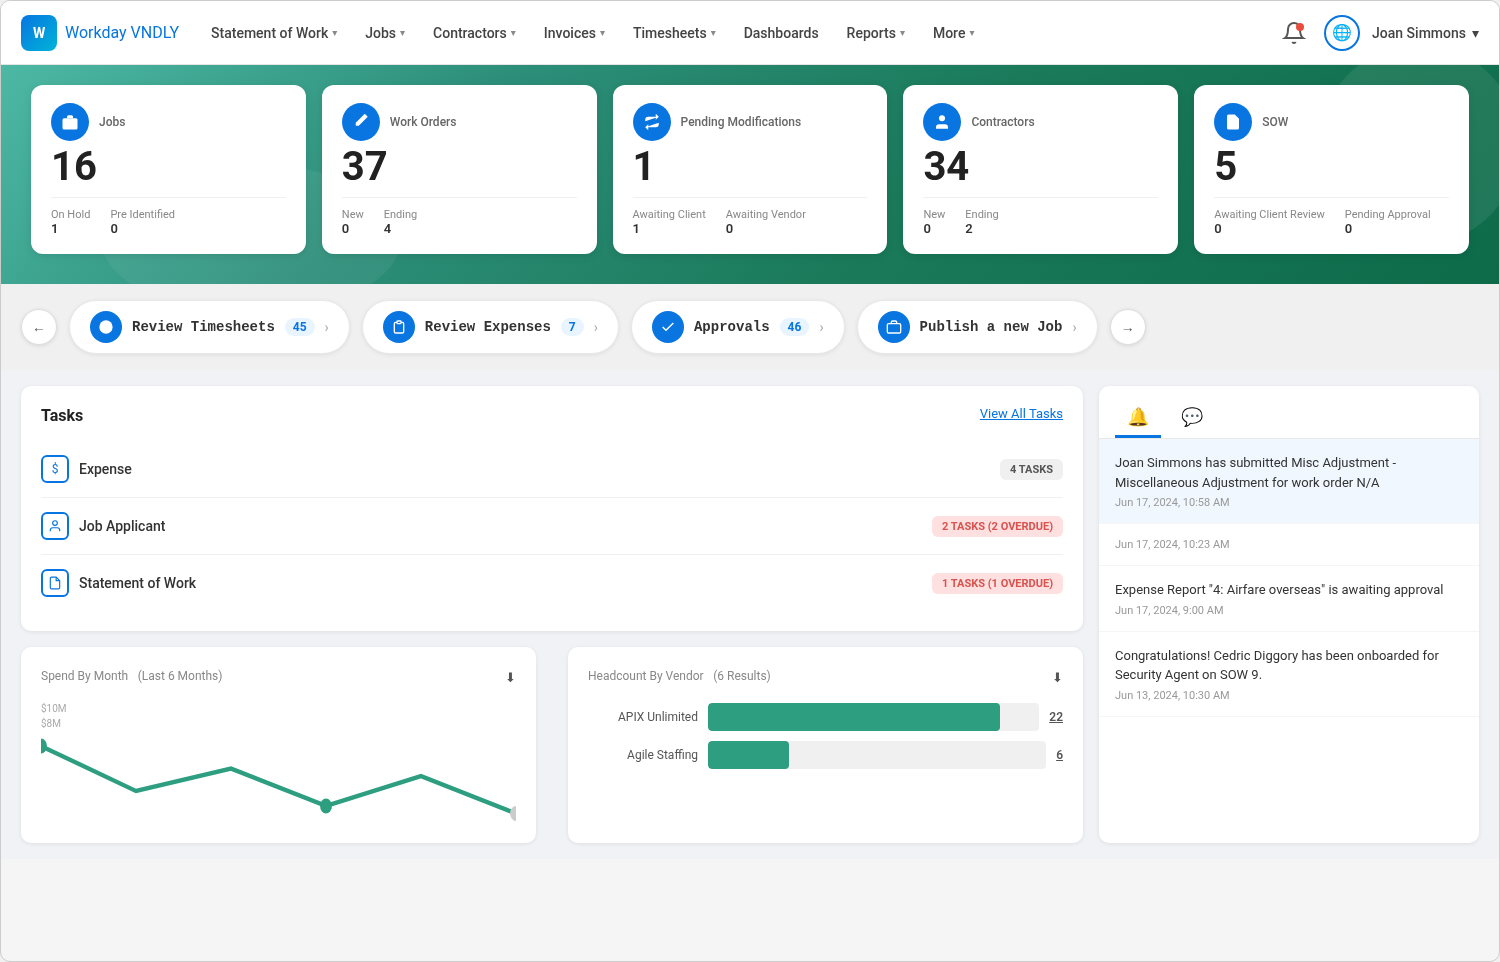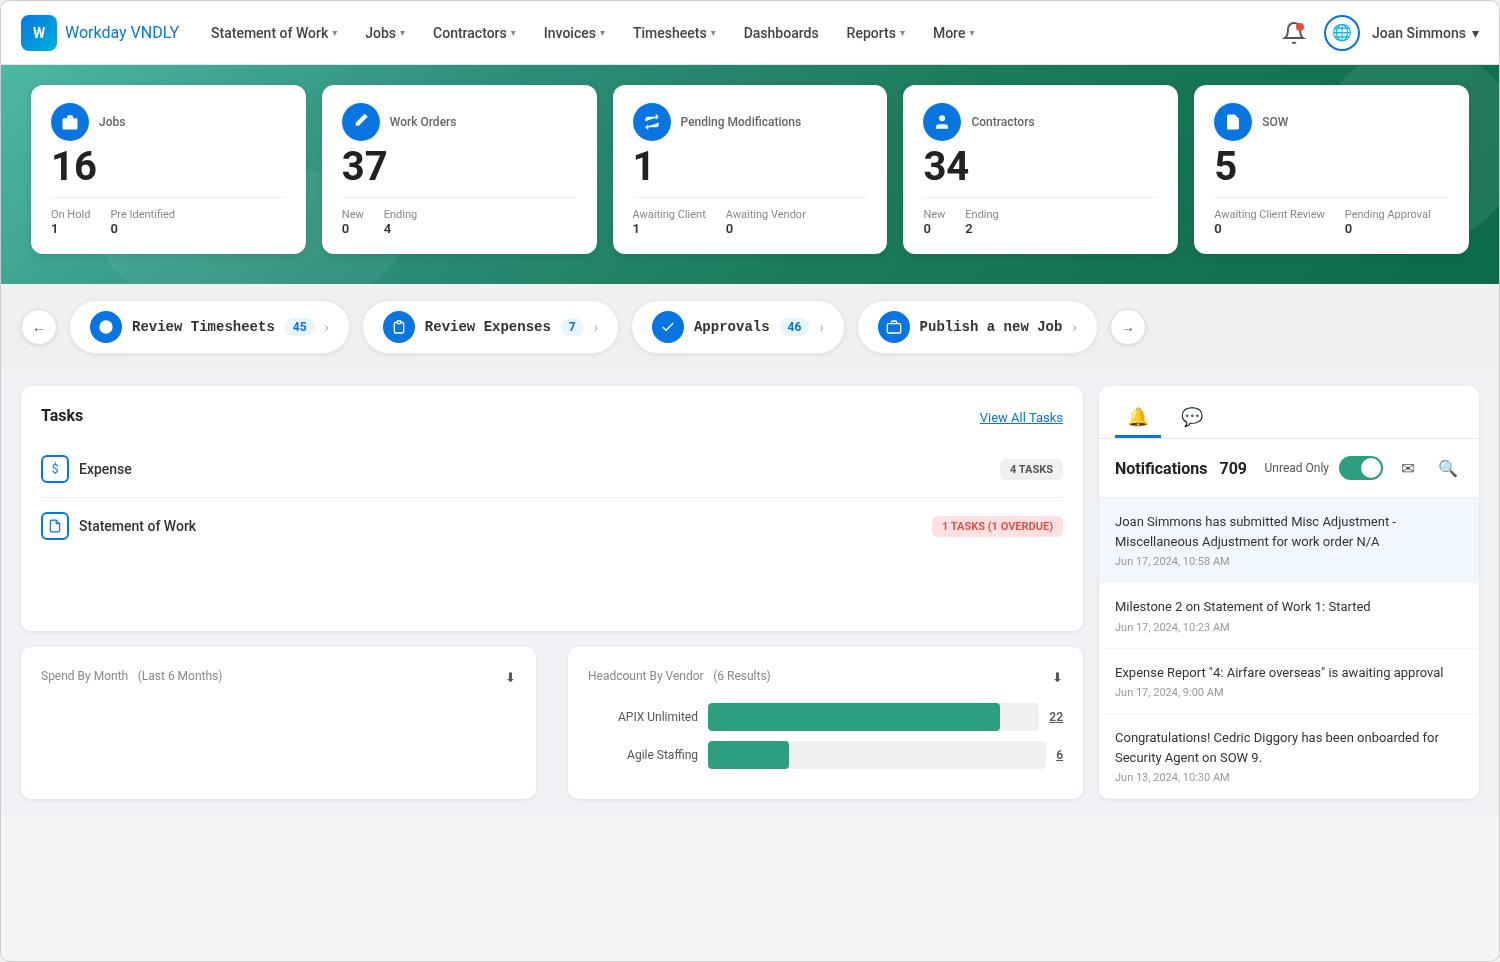--- a/index.html
+++ b/index.html
@@ -43,21 +43,21 @@
     .qa-icon { width: 32px; height: 32px; background: #0875e1; border-radius: 50%; display: flex; align-items: center; justify-content: center; color: white; font-size: 14px; }
     .qa-label { font-size: 14px; font-weight: 600; color: #333; font-family: Liberation Mono, monospace; }
     .qa-count { background: #e8f4ff; color: #0875e1; font-size: 12px; font-weight: 700; padding: 2px 8px; border-radius: 12px; }
     .qa-arrow { color: #aaa; font-size: 14px; }
     
     
     .main-content { display: flex; gap: 16px; padding: 16px 20px; background: #f0f2f5; }
     
     
     .tasks-panel { flex: 1; background: white; border-radius: 10px; padding: 20px; box-shadow: 0 1px 4px rgba(0,0,0,0.08); }
-    .tasks-header { display: flex; justify-content: space-between; align-items: flex-end; margin-bottom: 16px; gap: 48px; }
+    .tasks-header { display: flex; justify-content: space-between; align-items: flex-start; margin-bottom: 16px; gap: 48px; }
     .tasks-title { font-size: 16px; font-weight: 700; color: #222; }
     .view-all-link { color: #0875e1; text-decoration: underline; font-size: 13px; cursor: pointer; }
     .task-item { display: flex; justify-content: space-between; align-items: center; padding: 14px 0; border-bottom: 1px solid #f0f0f0; }
     .task-item:last-child { border-bottom: none; }
     .task-left { display: flex; align-items: center; gap: 10px; }
     .task-icon { width: 28px; height: 28px; border: 2px solid #0875e1; border-radius: 6px; display: flex; align-items: center; justify-content: center; color: #0875e1; font-size: 12px; }
     .task-name { font-size: 14px; font-weight: 500; color: #333; }
     .task-badge { padding: 4px 10px; border-radius: 6px; font-size: 11px; font-weight: 700; }
     .badge-normal { background: #f0f0f0; color: #555; }
     .badge-overdue { background: #ffe0e0; color: #d9534f; }
@@ -349,20 +349,32 @@
         </div>
 
         <div class="task-item">
           <div class="task-left">
             <div class="task-icon">$</div>
             <span class="task-name">Expense</span>
           </div>
           <span class="task-badge badge-normal">4 TASKS</span>
         </div>
 
+        <div class="task-item">
+          <div class="task-left">
+            <div class="task-icon">
+              <svg width="14" height="14" viewBox="0 0 24 24" fill="none" stroke="#0875e1" stroke-width="2">
+                  <path d="M20 21v-2a4 4 0 0 0-4-4H8a4 4 0 0 0-4 4v2"></path>
+                  <circle cx="12" cy="7" r="4"></circle>
+                </svg>
+            </div>
+            <span class="task-name">Job Applicant</span>
+          </div>
+          <span class="task-badge badge-overdue">2 TASKS (2 OVERDUE)</span>
+        </div>
 
         <div class="task-item">
           <div class="task-left">
             <div class="task-icon">
               <svg width="14" height="14" viewBox="0 0 24 24" fill="none" stroke="#0875e1" stroke-width="2">
                   <path d="M14 2H6a2 2 0 0 0-2 2v16a2 2 0 0 0 2 2h12a2 2 0 0 0 2-2V8z"></path>
                   <polyline points="14 2 14 8 20 8"></polyline>
                 </svg>
             </div>
             <span class="task-name">Statement of Work</span>
@@ -374,20 +386,30 @@
       <div class="charts-row" style="padding: 0; gap: 32px; display: flex;">
 
         <div class="chart-card">
           <div class="chart-header">
             <div class="chart-title">
               <span>Spend By Month</span>
               <span style="margin-left:6px;">(Last 6 Months)</span>
             </div>
             <div class="chart-download">⬇</div>
           </div>
+          <div class="line-chart">
+            <div style="font-size:10px; color:#aaa; margin-bottom:4px;">$10M</div>
+            <div style="font-size:10px; color:#aaa; margin-bottom:2px;">$8M</div>
+            <svg width="100%" height="80" viewBox="0 0 400 80" preserveAspectRatio="none">
+              <polyline points="0,10 80,40 160,25 240,50 320,30 400,55" fill="none" stroke="#2d9e80" stroke-width="3"></polyline>
+              <circle cx="0" cy="10" r="5" fill="#2d9e80"></circle>
+              <circle cx="240" cy="50" r="5" fill="#2d9e80"></circle>
+              <circle cx="400" cy="55" r="5" fill="#ccc"></circle>
+            </svg>
+          </div>
         </div>
 
         <div class="chart-card">
           <div class="chart-header">
             <div class="chart-title">
               <span>Headcount By Vendor</span>
               <span style="margin-left:6px;">(6 Results)</span>
             </div>
             <div class="chart-download">⬇</div>
           </div>
@@ -409,39 +431,26 @@
           </div>
         </div>
       </div>
     </div>
 
     <div class="notif-panel">
       <div class="notif-tabs">
         <div class="notif-tab active">🔔</div>
         <div class="notif-tab">💬</div>
       </div>
-      <div class="notif-header">
-        <span class="notif-title">Notifications</span>
-        <span class="notif-count">709</span>
-        <div class="notif-controls">
-          <span class="unread-label">Unread Only</span>
-          <div class="toggle">
-            <div class="toggle-dot"></div>
-          </div>
-          <div class="notif-icon-btn">✉</div>
-          <div class="notif-icon-btn">🔍</div>
-        </div>
-      </div>
       <div class="notif-list">
         <div class="notif-item unread">
           <div class="notif-text">Joan Simmons has submitted Misc Adjustment - Miscellaneous Adjustment for work order N/A</div>
           <div class="notif-time">Jun 17, 2024, 10:58 AM</div>
         </div>
         <div class="notif-item">
-          <div class="notif-text">Milestone 2 on Statement of Work 1: Started</div>
           <div class="notif-time">Jun 17, 2024, 10:23 AM</div>
         </div>
         <div class="notif-item">
           <div class="notif-text">Expense Report "4: Airfare overseas" is awaiting approval</div>
           <div class="notif-time">Jun 17, 2024, 9:00 AM</div>
         </div>
         <div class="notif-item">
           <div class="notif-text">Congratulations! Cedric Diggory has been onboarded for Security Agent on SOW 9.</div>
           <div class="notif-time">Jun 13, 2024, 10:30 AM</div>
         </div>

